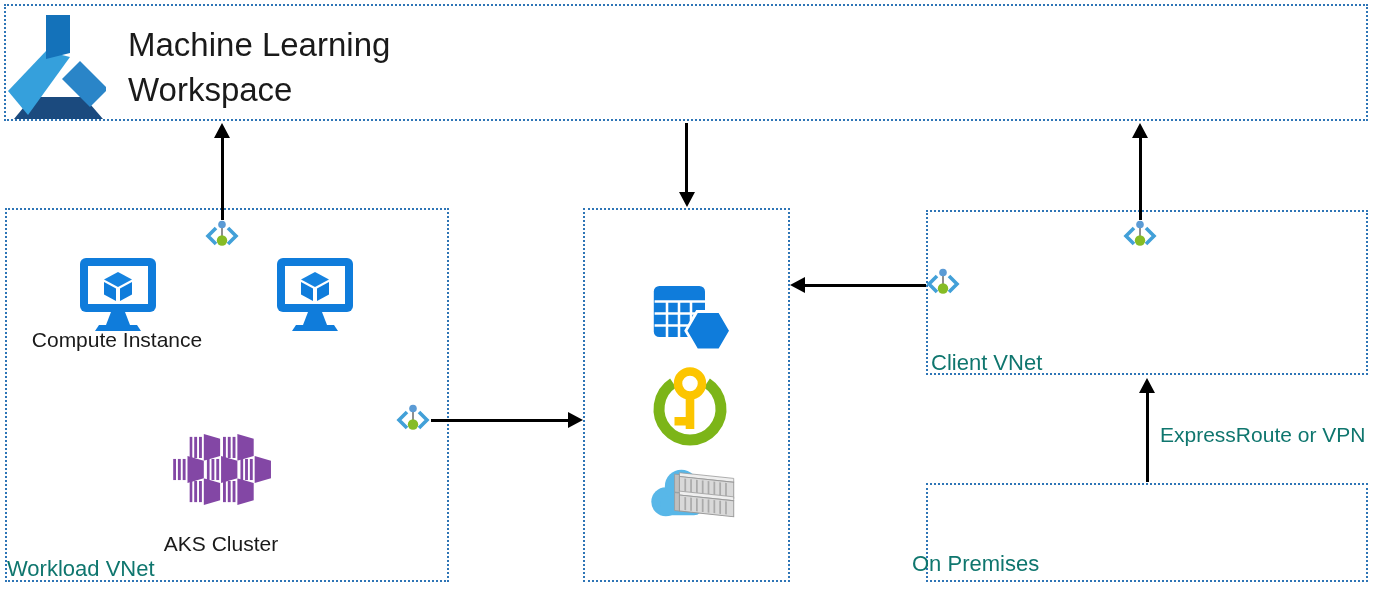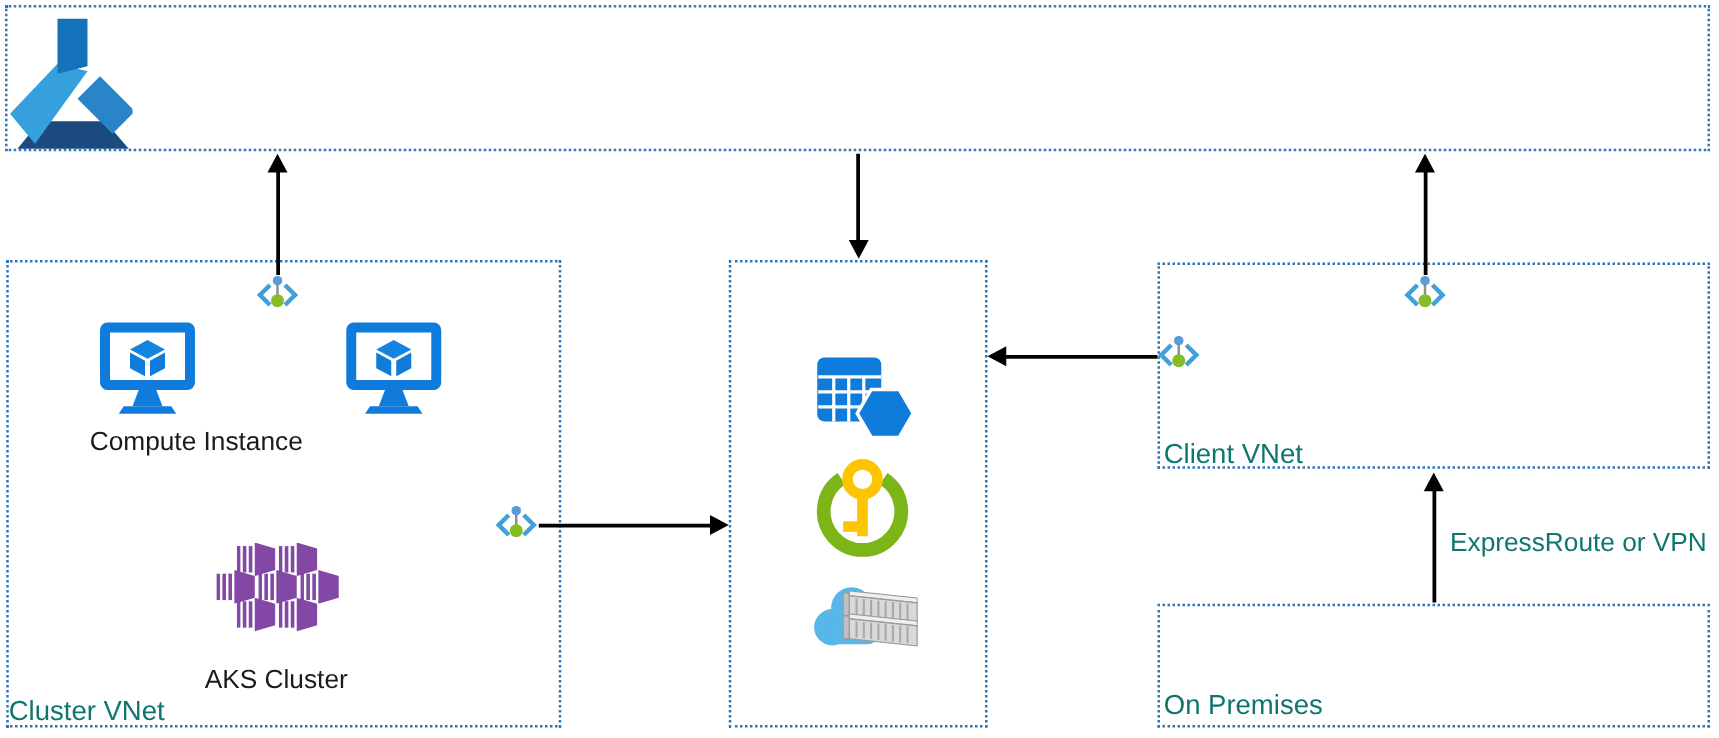--- a/index.html
+++ b/index.html
@@ -95,42 +95,43 @@
     <div class="vline" style="left:1146px;top:391px;height:91px;"></div>
     <div class="arr up" style="left:1139px;top:378px;"></div>
   </div>
 
   <svg class="icon" style="left:6px;top:14px;" width="100" height="106" viewBox="0 0 100 104">
     <polygon points="26,82 78,82 97,104 8,104" fill="#1b4a7e"></polygon>
     <polygon points="40,36 64,42 22,100 2,76" fill="#35a0dc"></polygon>
     <polygon points="74,46 102,74 84,92 56,64" fill="#2a85c8"></polygon>
     <polygon points="40,0 64,0 64,38 40,44" fill="#1472ba"></polygon>
   </svg>
+  <div class="title">Machine Learning Workspace</div>
 
   <svg class="icon" style="left:78px;top:256px;" width="80" height="80" viewBox="0 0 80 80">
       <use href="#sym-monitor"></use>
     </svg>
-  <div class="itemlabel" style="left:27px;top:342px;width:180px;margin-left:40px;">Compute Instance</div>
+  <div class="itemlabel" style="left:27px;top:328px;width:180px;">Compute Instance</div>
 
   <svg class="icon" style="left:275px;top:256px;" width="80" height="80" viewBox="0 0 80 80">
       <use href="#sym-monitor"></use>
     </svg>
 
   <svg class="icon" style="left:172px;top:434px;" width="102" height="71" viewBox="0 0 104 74">
     <use href="#sym-ctr" x="17" y="0" width="34" height="28"></use>
     <use href="#sym-ctr" x="52" y="0" width="34" height="28"></use>
     <use href="#sym-ctr" x="0" y="23" width="34" height="28"></use>
     <use href="#sym-ctr" x="35" y="23" width="34" height="28"></use>
     <use href="#sym-ctr" x="70" y="23" width="34" height="28"></use>
     <use href="#sym-ctr" x="17" y="46" width="34" height="28"></use>
     <use href="#sym-ctr" x="52" y="46" width="34" height="28"></use>
   </svg>
   <div class="itemlabel" style="left:131px;top:532px;width:180px;">AKS Cluster</div>
 
-  <div class="boxlabel" style="left:7px;top:556px;">Cluster VNet</div>
+  <div class="boxlabel" style="left:7px;top:556px;">Workload VNet</div>
 
   <svg class="icon" style="left:653px;top:285px;" width="80" height="69" viewBox="0 0 100 86">
     <rect x="1" y="1" width="64" height="64" rx="7" fill="#0f7cdb"></rect>
     <g stroke="#ffffff" stroke-width="3.2">
       <line x1="2" y1="20.5" x2="65" y2="20.5"></line>
       <line x1="2" y1="35.5" x2="65" y2="35.5"></line>
       <line x1="2" y1="50.5" x2="65" y2="50.5"></line>
       <line x1="17.5" y1="20.5" x2="17.5" y2="65"></line>
       <line x1="32.5" y1="20.5" x2="32.5" y2="65"></line>
       <line x1="47.5" y1="20.5" x2="47.5" y2="65"></line>
@@ -176,21 +177,21 @@
           <line x1="24" y1="1.5" x2="24" y2="15"></line>
         <line x1="30" y1="1.5" x2="30" y2="15"></line>
           <line x1="36" y1="1.5" x2="36" y2="15"></line>
         <line x1="42" y1="1.5" x2="42" y2="15"></line>
           <line x1="48" y1="1.5" x2="48" y2="15"></line>
       </g>
     </g>
   </svg>
 
   <div class="boxlabel" style="left:931px;top:350px;">Client VNet</div>
-  <div class="boxlabel" style="left:931px;top:551px;">On Premises</div>
+  <div class="boxlabel" style="left:912px;top:551px;">On Premises</div>
   <div class="boxlabel" style="left:1160px;top:423px;font-size:21px;">ExpressRoute or VPN</div>
 
   <svg class="icon" style="left:204px;top:218px;" width="36" height="36" viewBox="0 0 36 36">
       <use href="#sym-pe"></use>
     </svg>
   <svg class="icon" style="left:395px;top:402px;" width="36" height="36" viewBox="0 0 36 36">
       <use href="#sym-pe"></use>
     </svg>
   <svg class="icon" style="left:925px;top:266px;" width="36" height="36" viewBox="0 0 36 36">
       <use href="#sym-pe"></use>

